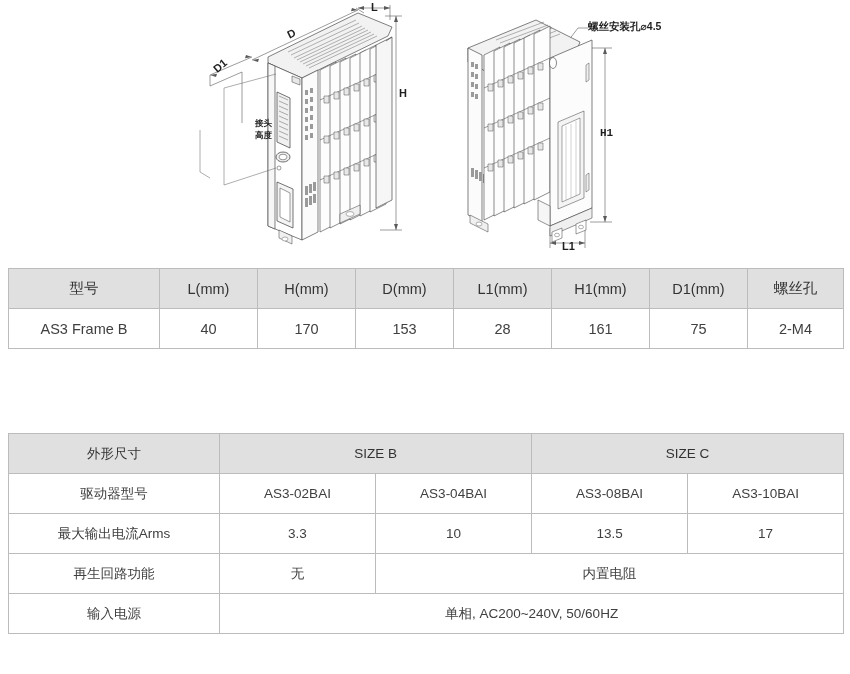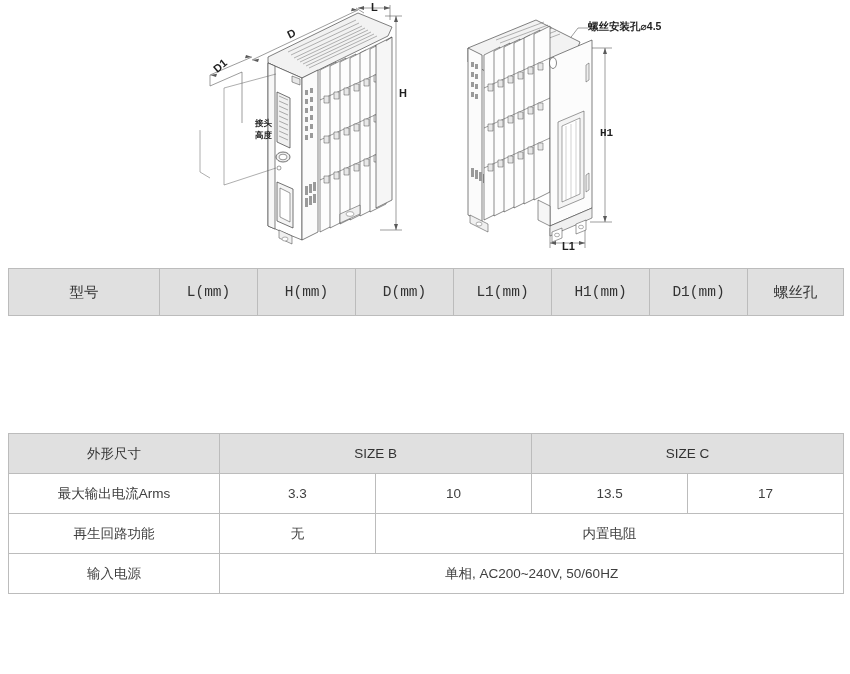--- a/index.html
+++ b/index.html
@@ -73,23 +73,22 @@
   .tbl .hdr {
     background: #e0e0e0;
     color: #333333;
   }
 
   #table-dimensions {
     left: 8px; top: 268px;
     width: 835px;
   }
   #table-dimensions th, #table-dimensions td {
-    height: 47px;
+    height: 40px;
     font-size: 14.5px;
-    font-family: Liberation Mono, monospace;
   }
   #table-dimensions .cn { font-size: 14.5px; }
 
   #table-specs {
     left: 8px; top: 433px;
     width: 835px;
   }
   #table-specs th, #table-specs td {
     height: 40px;
     font-size: 13.5px;
@@ -401,40 +400,57 @@
         <th class="hdr">L(mm)</th>
         <th class="hdr">H(mm)</th>
         <th class="hdr">D(mm)</th>
         <th class="hdr">L1(mm)</th>
         <th class="hdr">H1(mm)</th>
         <th class="hdr">D1(mm)</th>
         <th class="hdr cn">螺丝孔</th>
       </tr>
     </thead>
     <tbody>
+      <tr>
+        <td>AS3 Frame B</td>
+        <td>40</td>
+        <td>170</td>
+        <td>153</td>
+        <td>28</td>
+        <td>161</td>
+        <td>75</td>
+        <td>2-M4</td>
+      </tr>
     </tbody>
   </table>
 
   <table class="tbl" id="table-specs">
     <colgroup>
       <col style="width:211px">
         <col style="width:156px">
         <col style="width:156px">
       <col style="width:156px">
         <col style="width:156px">
     </colgroup>
     <thead>
       <tr>
         <th class="hdr">外形尺寸</th>
         <th class="hdr" colspan="2">SIZE B</th>
         <th class="hdr" colspan="2">SIZE C</th>
       </tr>
     </thead>
     <tbody>
       <tr>
+        <td class="rowlabel">驱动器型号</td>
+        <td>AS3-02BAI</td>
+        <td>AS3-04BAI</td>
+        <td>AS3-08BAI</td>
+        <td>AS3-10BAI</td>
+      </tr>
+      <tr>
         <td class="rowlabel">最大输出电流Arms</td>
         <td>3.3</td>
         <td>10</td>
         <td>13.5</td>
         <td>17</td>
       </tr>
       <tr>
         <td class="rowlabel">再生回路功能</td>
         <td>无</td>
         <td colspan="3">内置电阻</td>

